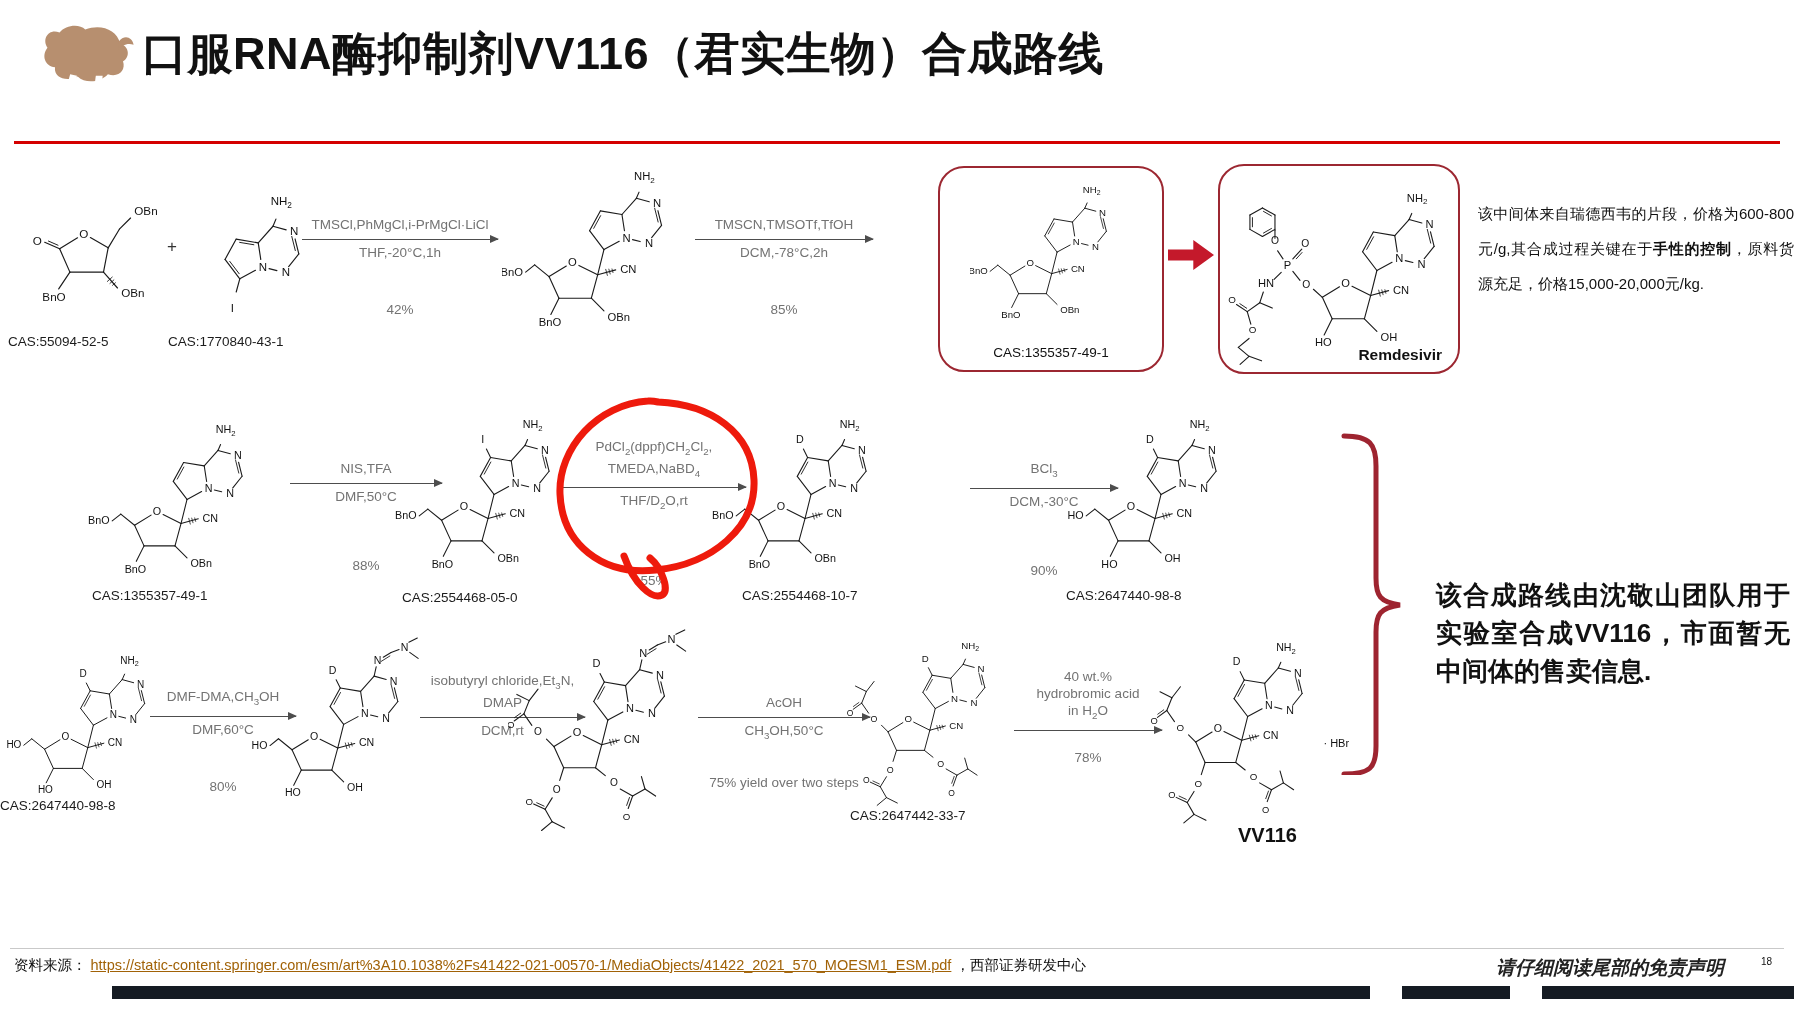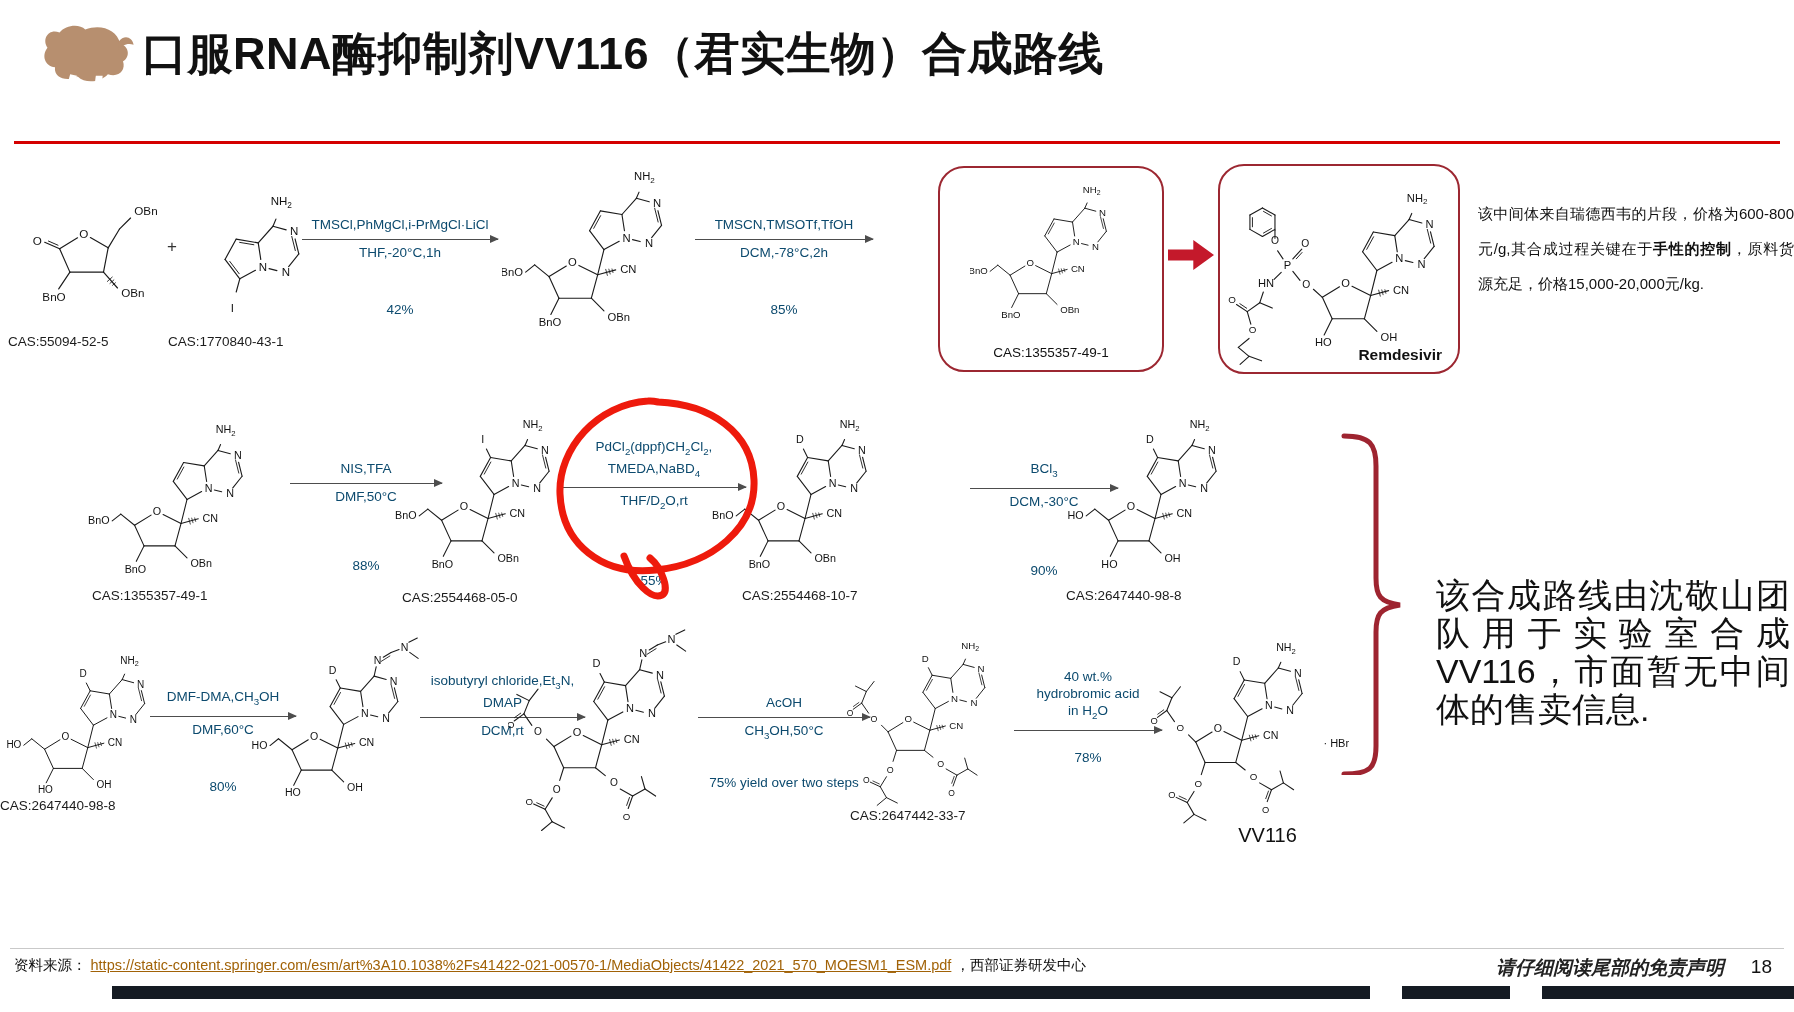--- a/index.html
+++ b/index.html
@@ -6,43 +6,43 @@
   body{width:1794px;height:1012px;position:relative;background:#fff;
        font-family:"Liberation Sans",sans-serif;color:#111;overflow:hidden}
   #title{position:absolute;left:142px;top:24px;font-size:45px;font-weight:bold;
          letter-spacing:.5px;white-space:nowrap}
   #logo{position:absolute;left:36px;top:22px;width:100px;height:68px}
   #rule{position:absolute;left:14px;top:141px;width:1766px;height:3px;background:#d40000}
   .struct{position:absolute}
   svg text{font-family:"Liberation Sans",sans-serif}
   .cas{position:absolute;font-size:13.5px;white-space:nowrap;color:#1c1c1c}
   .plus{position:absolute;font-size:17px;color:#333}
-  .rxn{position:absolute;text-align:center;font-size:13.5px;line-height:17px;color:#0c4a6e}
+  .rxn{position:absolute;text-align:center;font-size:13.5px;line-height:17px;color:#737373}
   .rxn .l{white-space:nowrap}
   .rxn .shaft{position:relative;height:0;border-top:1.5px solid #4d4d4d;margin:6px 0 4px}
   .rxn .shaft:after{content:"";position:absolute;right:-1px;top:-5px;width:0;height:0;
      border-left:9px solid #4d4d4d;border-top:4.5px solid transparent;border-bottom:4.5px solid transparent}
   sub{font-size:72%}
   .rbox{position:absolute;border:2.5px solid #9c2731;border-radius:26px}
   #block-arrow{position:absolute;left:1168px;top:240px;width:46px;height:30px;background:#c4192b;
      clip-path:polygon(0 32%,55% 32%,55% 0,100% 50%,55% 100%,55% 68%,0 68%)}
   #note1{position:absolute;left:1478px;top:196px;width:316px;font-size:15px;line-height:35px;text-align:justify}
-  #note2{position:absolute;left:1436px;top:576px;width:354px;font-size:34px;line-height:38px;
-         font-weight:normal;text-align:justify}
+  #note2{position:absolute;left:1436px;top:576px;width:354px;font-size:26px;line-height:38px;
+         font-weight:bold;text-align:justify}
   #rem-name{position:absolute;right:16px;bottom:8px;font-weight:bold;font-size:15.5px}
   #vv116-name{position:absolute;left:1160px;top:824px;width:215px;text-align:center;
-              font-weight:normal;font-size:20px}
+              font-weight:bold;font-size:20px}
   #cas-box{position:absolute;left:0;bottom:10px;width:100%;text-align:center;font-size:13.5px}
   .overlay{position:absolute;pointer-events:none}
   #footer-rule{position:absolute;left:10px;top:948px;width:1774px;height:1px;background:#c9c9c9}
   #footer-left{position:absolute;left:14px;top:956px;font-size:14.5px;white-space:nowrap}
   #footer-left .url{text-decoration:underline;color:#a16207;cursor:pointer}
   #disclaimer{position:absolute;right:70px;top:955px;font-size:19px;font-style:italic;
               font-weight:600;font-family:"DejaVu Serif",serif;color:#222}
-  #pagenum{position:absolute;right:22px;top:956px;font-size:19px}
+  #pagenum{position:absolute;right:22px;top:956px;font-size:10px}
   .bbar{position:absolute;top:986px;height:13px;background:#151b23}
 </style>
 </head>
 <body>
 
 <svg id="logo" viewBox="0 0 130 90">
   <path fill="#b78f6f" d="M14 34 C6 22 16 8 30 14 C38 4 56 2 64 10 C84 2 106 10 110 28 C122 32 124 46 114 52 C118 64 108 74 94 69 C84 80 64 82 54 72 C40 80 22 74 24 60 C10 58 6 44 14 34 Z"></path>
   <path fill="#fff" d="M44 69 L40 84 L50 85 L53 71 Z"></path>
   <path fill="#fff" d="M78 71 L76 86 L86 86 L87 71 Z"></path>
   <path fill="#b78f6f" d="M108 26 C116 16 126 20 128 30 C120 27 112 31 108 36 Z"></path>

